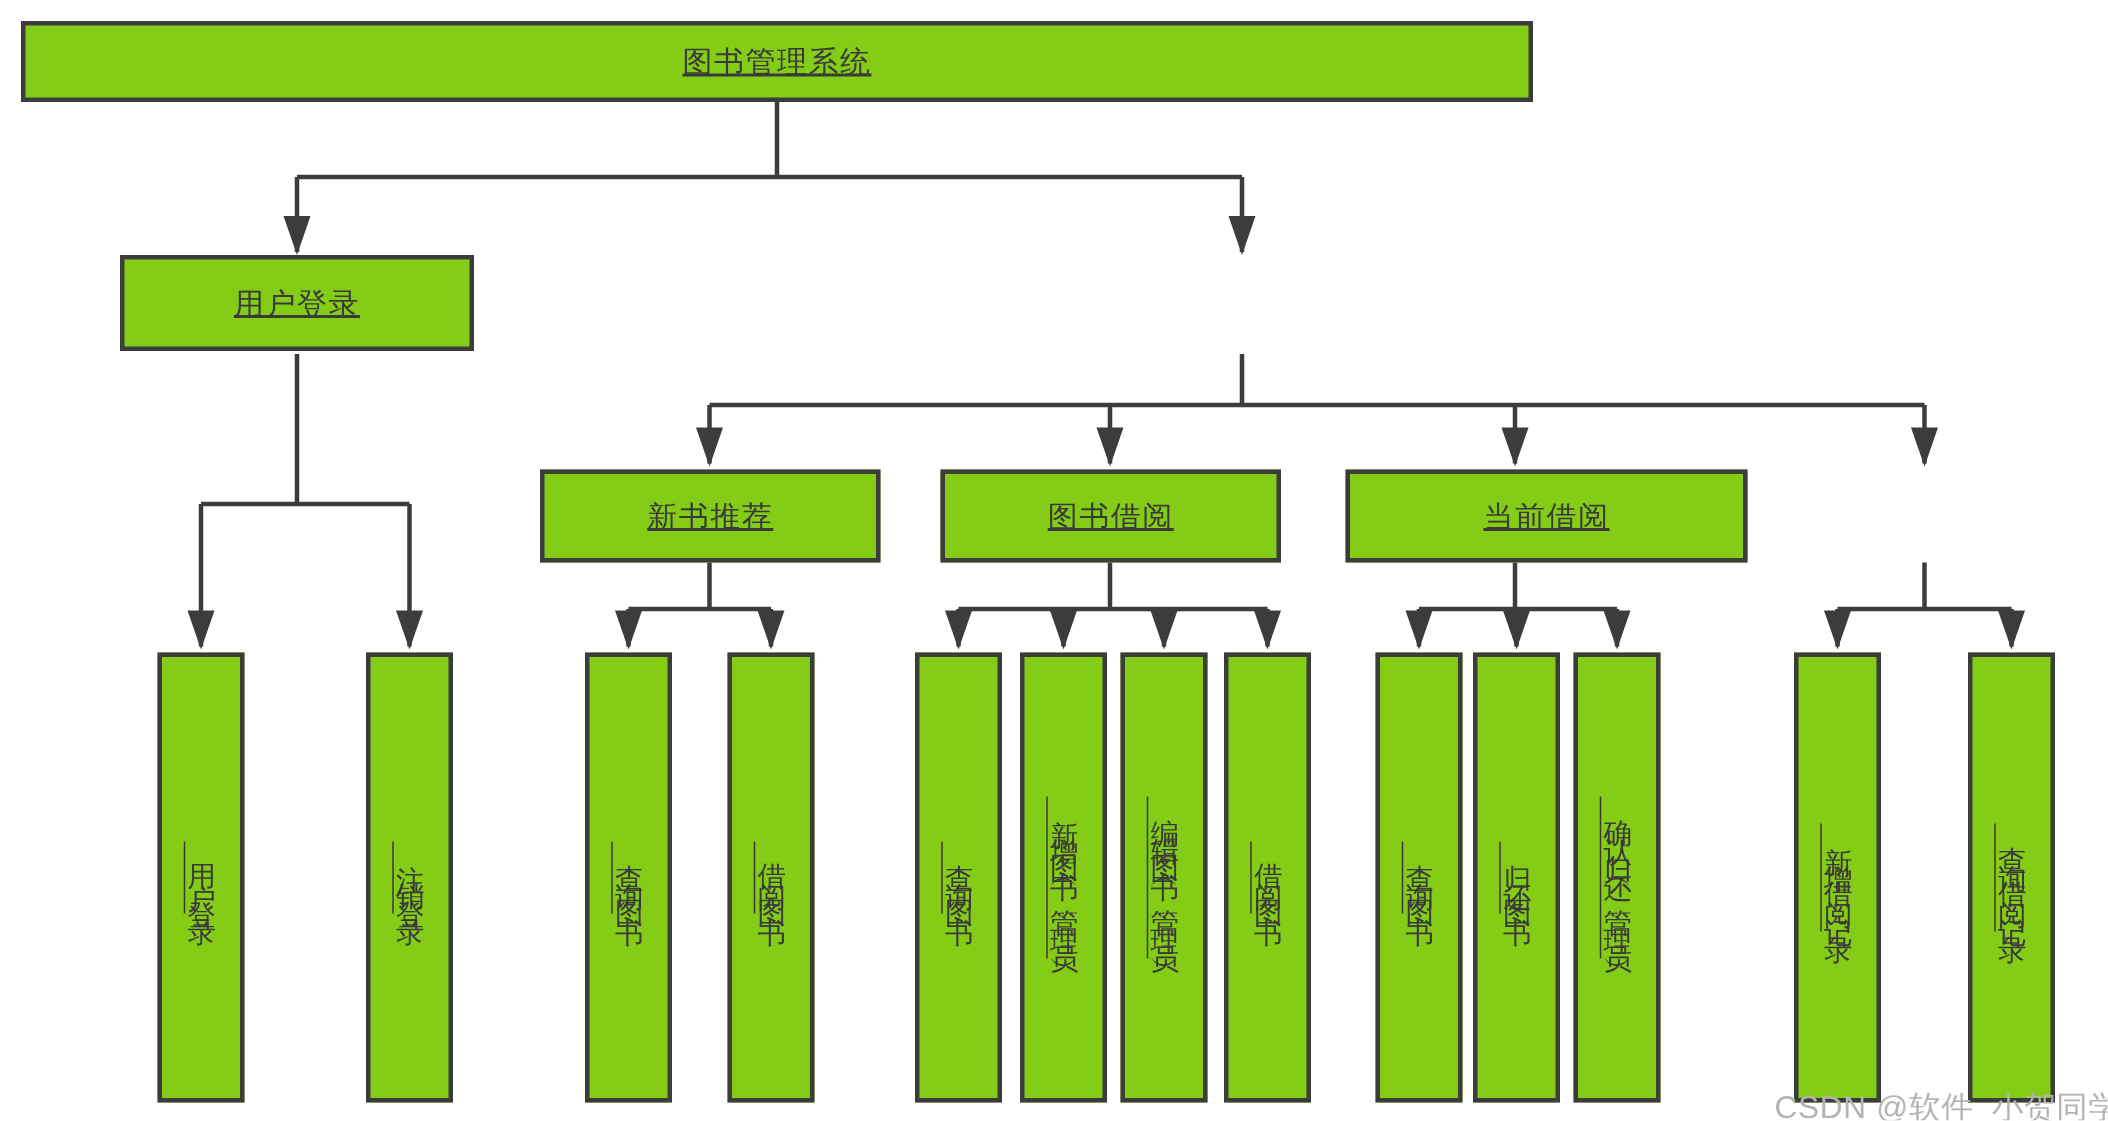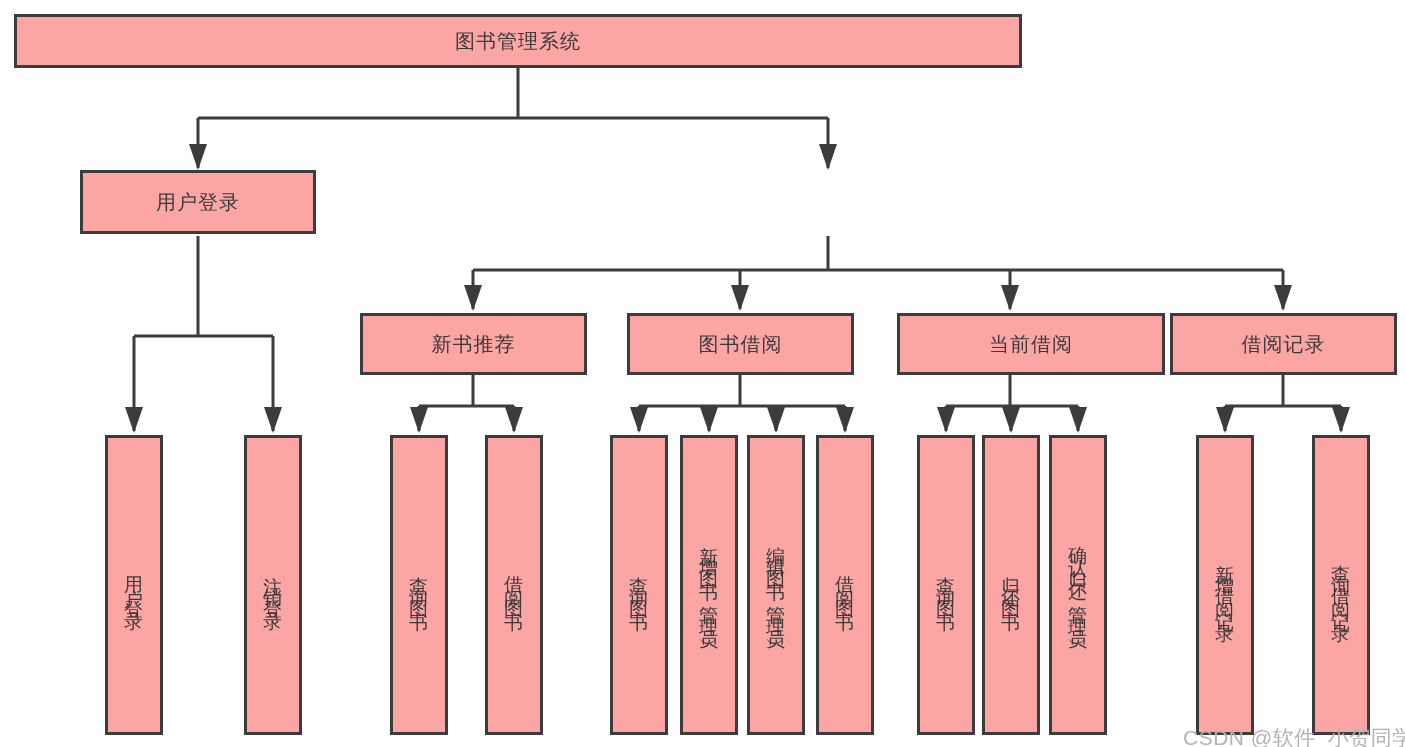--- a/index.html
+++ b/index.html
@@ -18,28 +18,29 @@
     overflow:hidden;
   }
   .wires{
     position:absolute;left:0;top:0;
     color:var(--line);
     z-index:1;
   }
   .node{
     position:absolute;
     border:3px solid var(--line);
-    background:#fca5a5;
+    background:#84cc16;
     display:flex;
     align-items:center;
     justify-content:center;
     color:var(--text);
     font-size:20px;
     letter-spacing:1px;
     z-index:2;
+    text-decoration:underline;
   }
   .node .vtext{
     writing-mode:vertical-rl;
     text-orientation:mixed;
     font-size:19px;
     letter-spacing:12px;
     line-height:1;
     white-space:nowrap;
   }
   .watermark{
@@ -99,21 +100,20 @@
     </g>
   </svg>
 
   <div class="node" style="left:14px;top:14px;width:1008px;height:54px">图书管理系统</div>
 
   <div class="node" style="left:80px;top:170px;width:236px;height:64px">用户登录</div>
 
   <div class="node" style="left:627px;top:313px;width:227px;height:62px">图书借阅</div>
   <div class="node" style="left:360px;top:313px;width:227px;height:62px">新书推荐</div>
   <div class="node" style="left:897px;top:313px;width:268px;height:62px">当前借阅</div>
-  <div class="node" style="left:1170px;top:313px;width:227px;height:62px">借阅记录</div>
 
   <div class="node" style="left:105px;top:435px;width:58px;height:300px">
     <span class="vtext">用户登录</span>
   </div>
   <div class="node" style="left:244px;top:435px;width:58px;height:300px">
     <span class="vtext">注销登录</span>
   </div>
 
   <div class="node" style="left:390px;top:435px;width:58px;height:300px">
     <span class="vtext">查询图书</span>

